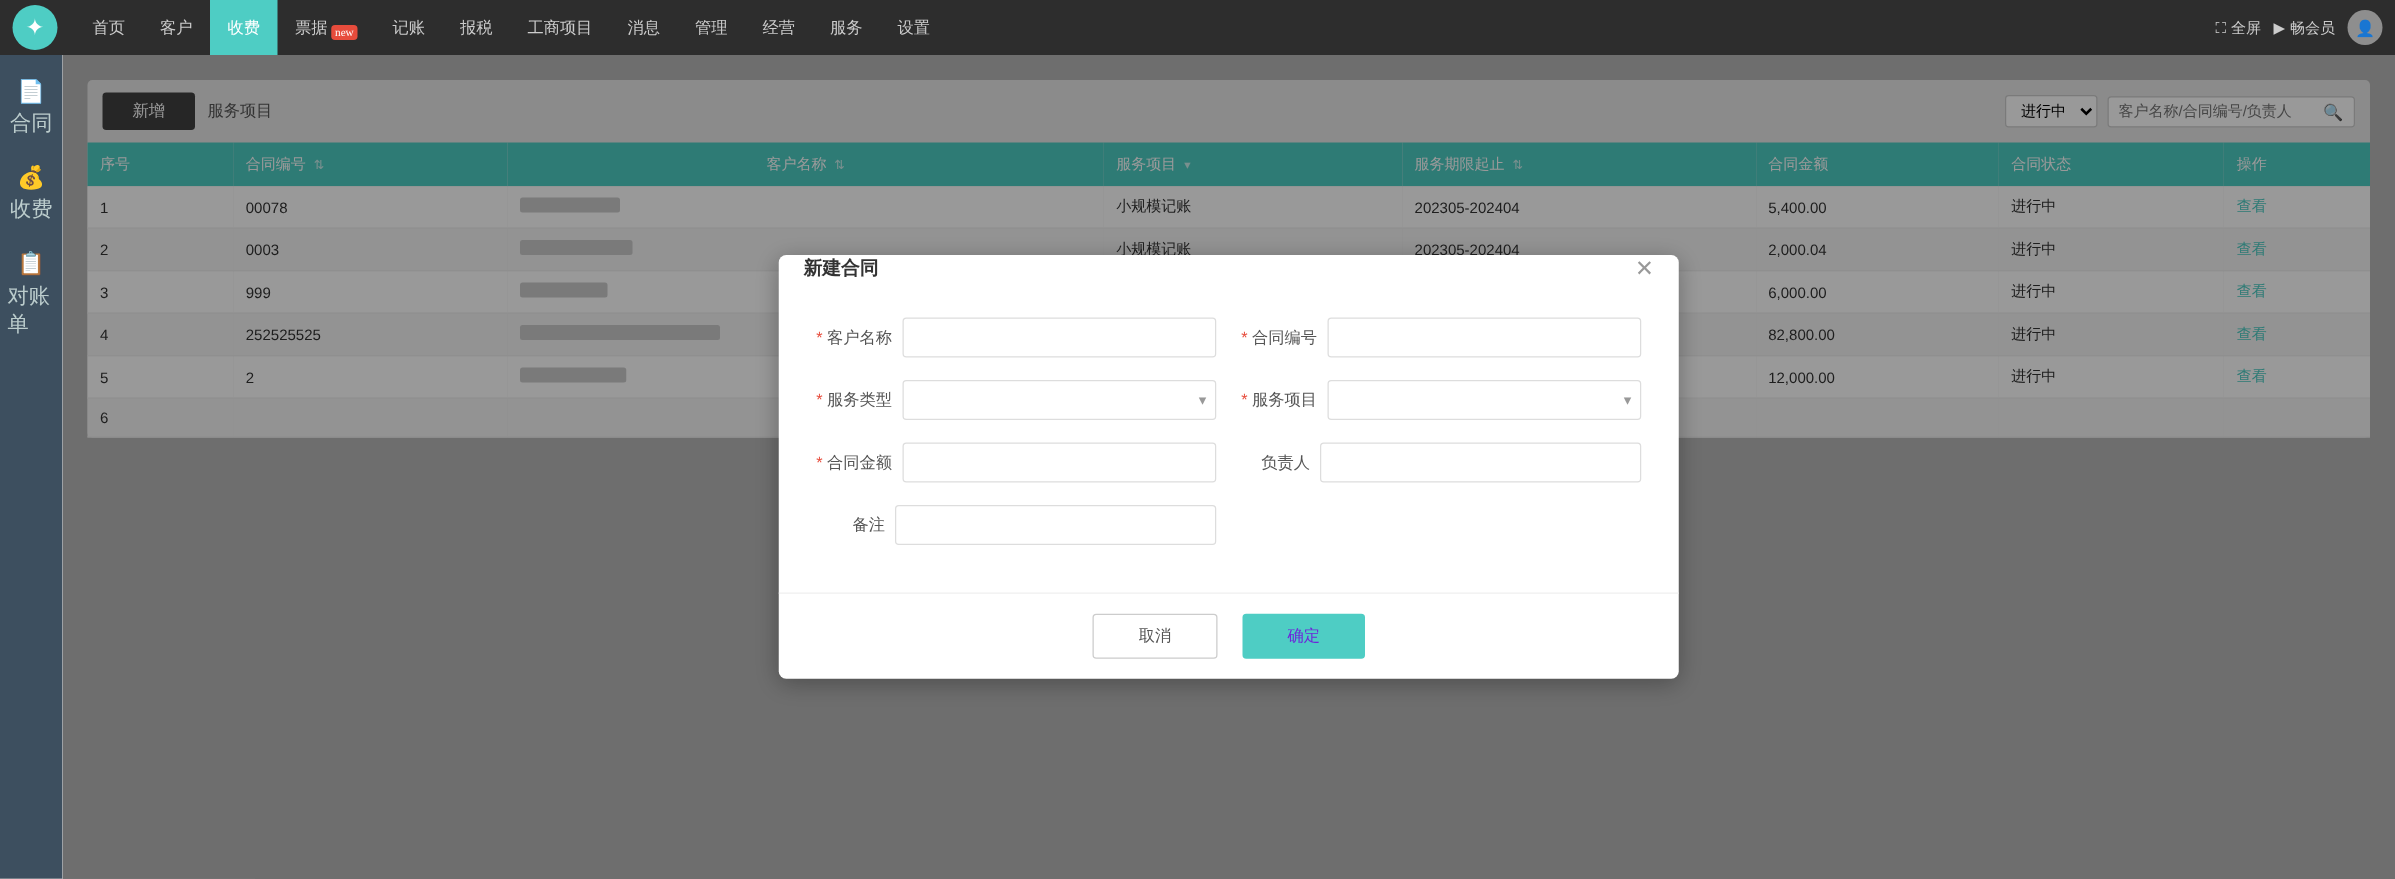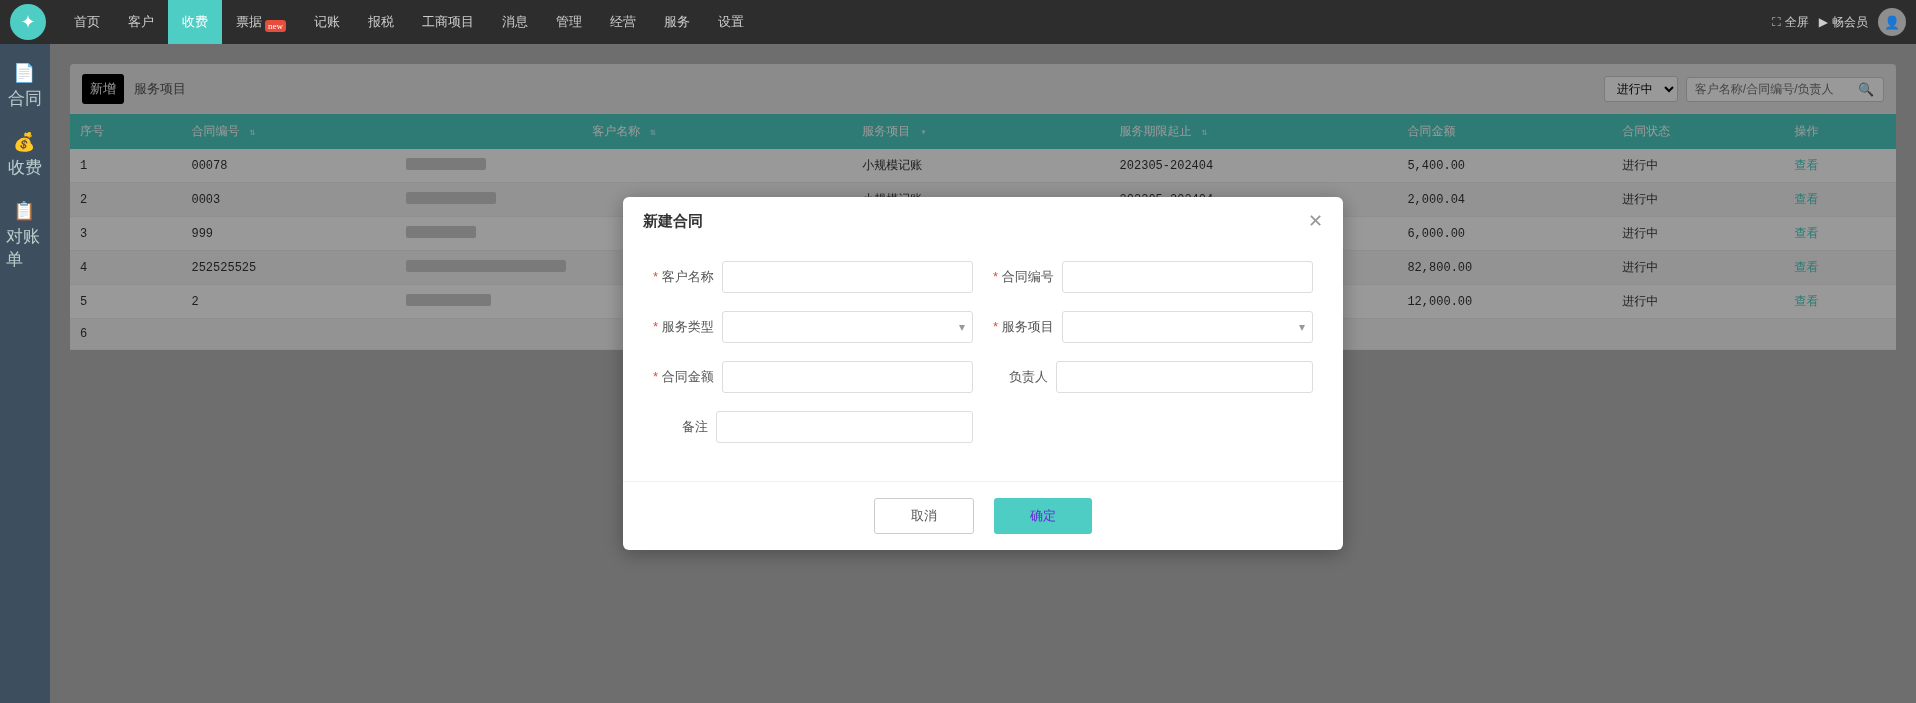--- a/index.html
+++ b/index.html
@@ -54,39 +54,39 @@
     .main-content {
       flex: 1; background: #b8b8b8; padding: 20px; overflow: auto;
     }
 
     
     .table-area { background: #e8e8e8; border-radius: 4px; padding: 0; }
     .table-toolbar {
       display: flex; align-items: center; padding: 10px 12px; gap: 10px; background: transparent;
     }
     .btn-new {
-      background: #000000; color: white; border: none; padding: 6px 8px;
+      background: #404040; color: white; border: none; padding: 6px 24px;
       border-radius: 3px; cursor: pointer; font-size: 13px;
     }
     .toolbar-title { color: #555; font-size: 13px; }
     .toolbar-right { margin-left: auto; display: flex; align-items: center; gap: 8px; }
     .status-select {
       border: 1px solid #ccc; border-radius: 3px; padding: 4px 8px;
       background: white; font-size: 12px; cursor: pointer;
     }
     .search-box {
       display: flex; align-items: center; border: 1px solid #ccc;
       background: white; border-radius: 3px; padding: 4px 8px; gap: 4px;
     }
     .search-box input {
       border: none; outline: none; font-size: 12px; width: 160px; color: #404040;
     }
 
     
-    .data-table { width: 100%; border-collapse: collapse; font-family: Liberation Mono, monospace; }
+    .data-table { width: 100%; border-collapse: collapse; }
     .data-table thead tr {
       background: #4ecdc4; color: white;
     }
     .data-table thead th {
       padding: 9px 10px; text-align: left; font-weight: normal; font-size: 12px; white-space: nowrap;
     }
     .data-table thead th.center { text-align: center; }
     .data-table tbody tr { background: white; }
     .data-table tbody tr:nth-child(even) { background: #f5f5f5; }
     .data-table tbody td {
@@ -101,21 +101,21 @@
     .modal-overlay {
       position: fixed; top: 44px; left: 50px; right: 0; bottom: 0;
       background: rgba(0,0,0,0.4); display: flex; align-items: center; justify-content: center;
       z-index: 100;
     }
     .modal {
       background: white; border-radius: 6px; width: 720px;
       box-shadow: 0 4px 20px rgba(0,0,0,0.3); padding: 0;
     }
     .modal-header {
-      padding: 15px 20px 10px 20px; display: flex; justify-content: space-between;
+      padding: 1px 20px 10px 20px; display: flex; align-items: center; justify-content: space-between;
       border-bottom: none;
       gap: 20px;
     }
     .modal-title { font-size: 15px; color: #333; font-weight: bold; }
     .modal-close { cursor: pointer; color: #999; font-size: 18px; line-height: 1; }
     .modal-body { padding: 20px 30px; }
     .form-row { display: flex; gap: 20px; margin-bottom: 18px; align-items: flex-start; }
     .form-group { flex: 1; display: flex; align-items: center; gap: 8px; }
     .form-label { font-size: 13px; color: #555; white-space: nowrap; min-width: 55px; text-align: right; }
     .form-label.required::before { content: '* '; color: #e74c3c; }

